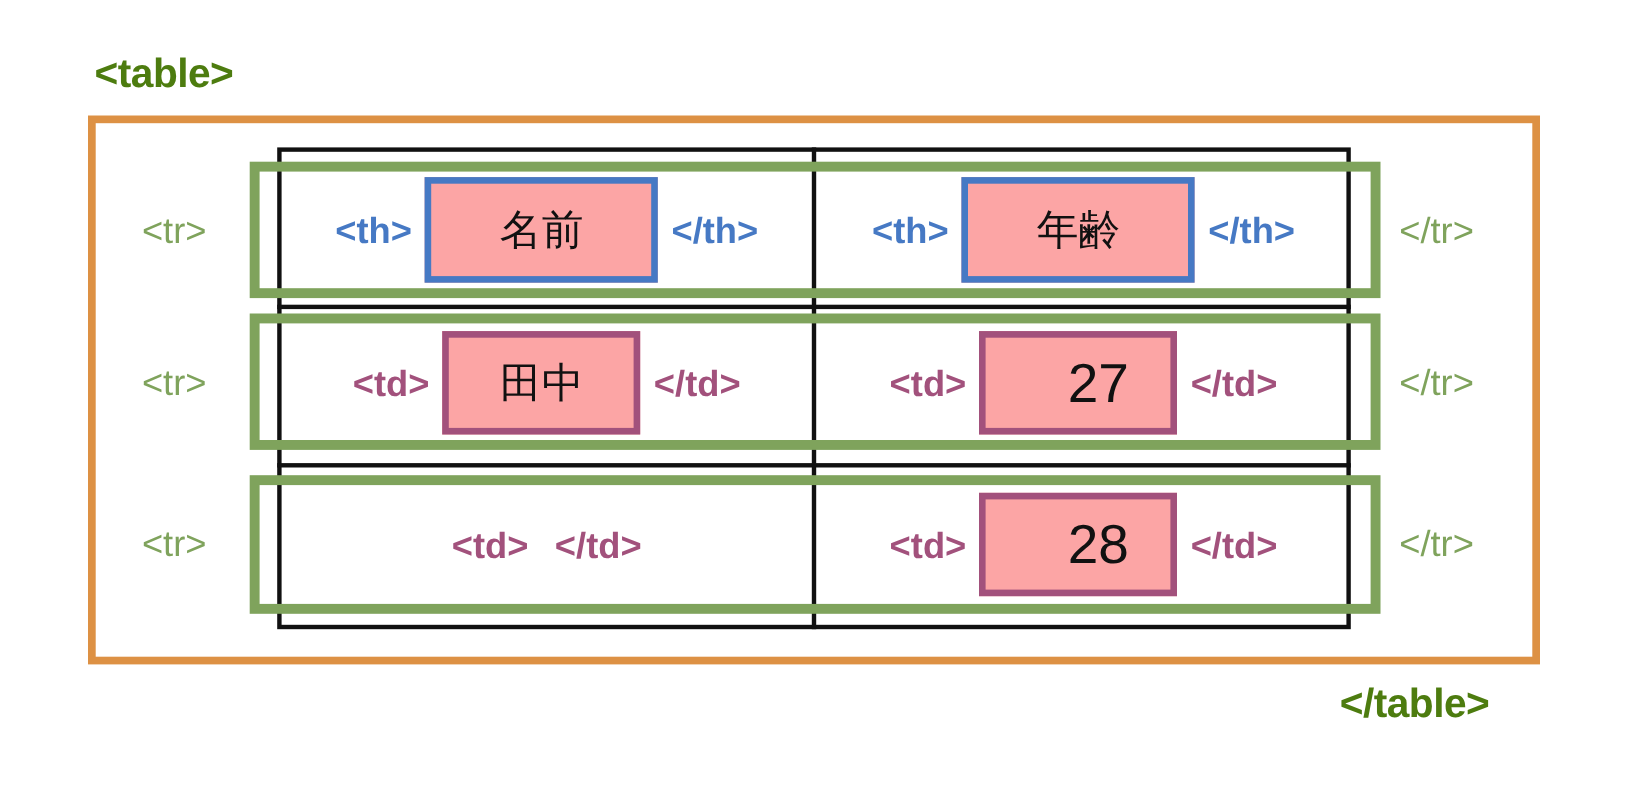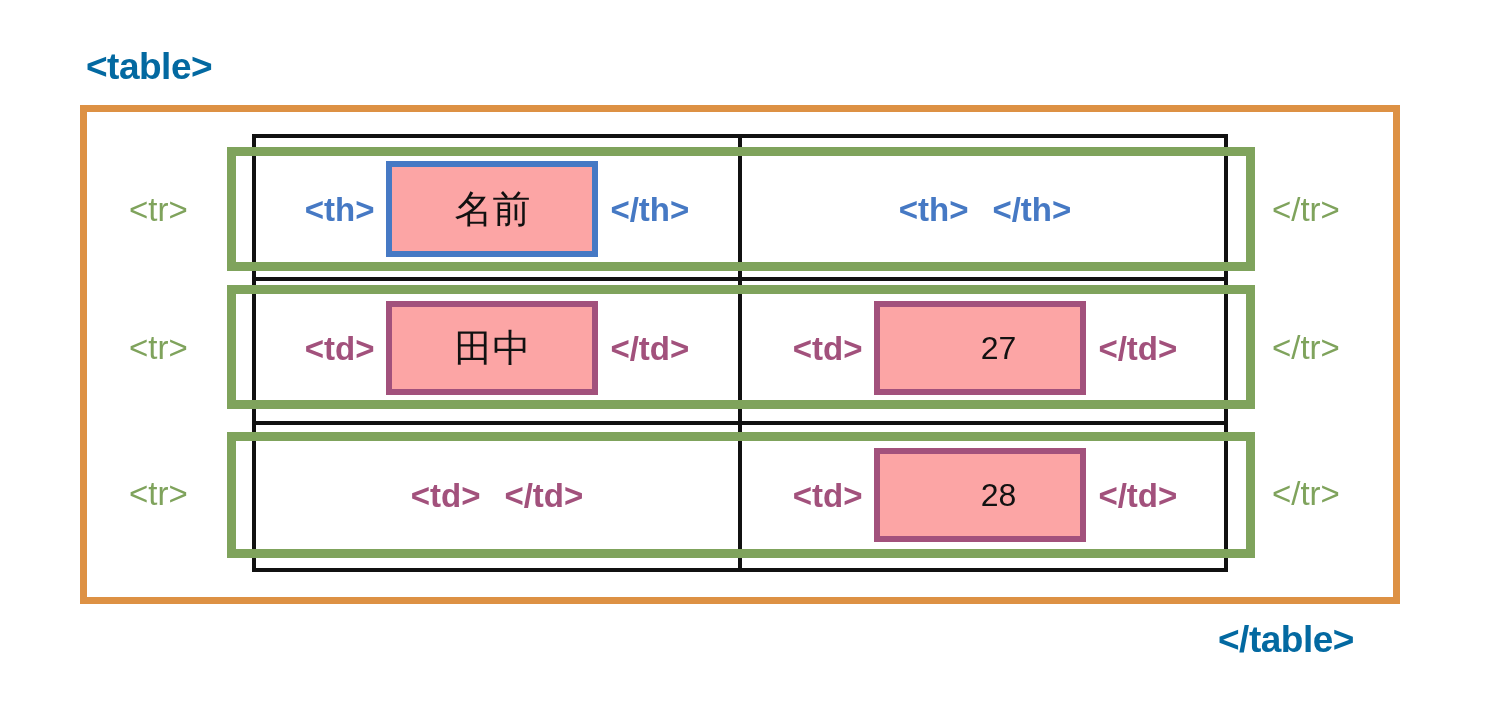--- a/index.html
+++ b/index.html
@@ -15,21 +15,21 @@
     width: 1494px;
     height: 722px;
     background: #ffffff;
     overflow: hidden;
   }
 
   
   .table-label {
     position: absolute;
     font-weight: bold;
-    color: #0369a1;
+    color: #4d7c0f;
     font-size: 37px;
     line-height: 1;
     letter-spacing: -0.5px;
     white-space: nowrap;
     text-align: center;
   }
   #table-open-label  { left: 86px;  top: 48px; }
   #table-close-label { left: 1218px; top: 621px; }
 
   #table-box {
@@ -129,32 +129,32 @@
     box-sizing: border-box;
     background: #fca5a5;
   }
   .value-box-th {
     border: 6px solid #4679C4;
     width: 212px;
     height: 96px;
   }
   .value-box-td {
     border: 6px solid #A2517C;
-    width: 212px;
+    width: 180px;
     height: 94px;
   }
   .value-text {
     font-family: "DejaVu Sans", "Liberation Sans", sans-serif;
     font-size: 38px;
     color: #111111;
     line-height: 1;
   }
   .value-text-num {
     font-family: "Liberation Sans", "DejaVu Sans", sans-serif;
-    font-size: 32px;
+    font-size: 50px;
     margin-left: 36px;
   }
 </style>
 </head>
 <body>
 
 <div id="canvas">
 
   <div id="table-open-label" class="table-label">&lt;table&gt;</div>
 
@@ -174,20 +174,23 @@
   <div class="cell cell-col-0 cell-row-0">
     <span class="tag tag-th tag-open">&lt;th&gt;</span>
     <span class="value-box value-box-th">
       <span class="value-text">名前</span>
     </span>
     <span class="tag tag-th tag-close">&lt;/th&gt;</span>
   </div>
 
   <div class="cell cell-col-1 cell-row-0">
     <span class="tag tag-th tag-open">&lt;th&gt;</span>
+    <span class="value-box value-box-th">
+      <span class="value-text">年齢</span>
+    </span>
     <span class="tag tag-th tag-close">&lt;/th&gt;</span>
   </div>
 
   <div id="tr-box-1" class="tr-box"></div>
   <div class="tr-label tr-label-open tr-row-1">&lt;tr&gt;</div>
   <div class="tr-label tr-label-close tr-row-1">&lt;/tr&gt;</div>
 
   <div class="cell cell-col-0 cell-row-1">
     <span class="tag tag-td tag-open">&lt;td&gt;</span>
     <span class="value-box value-box-td">

